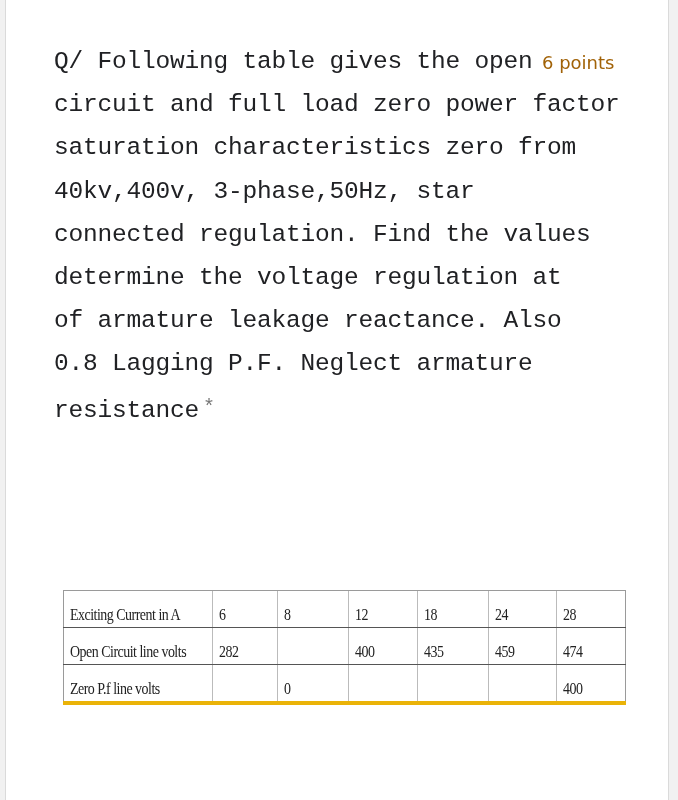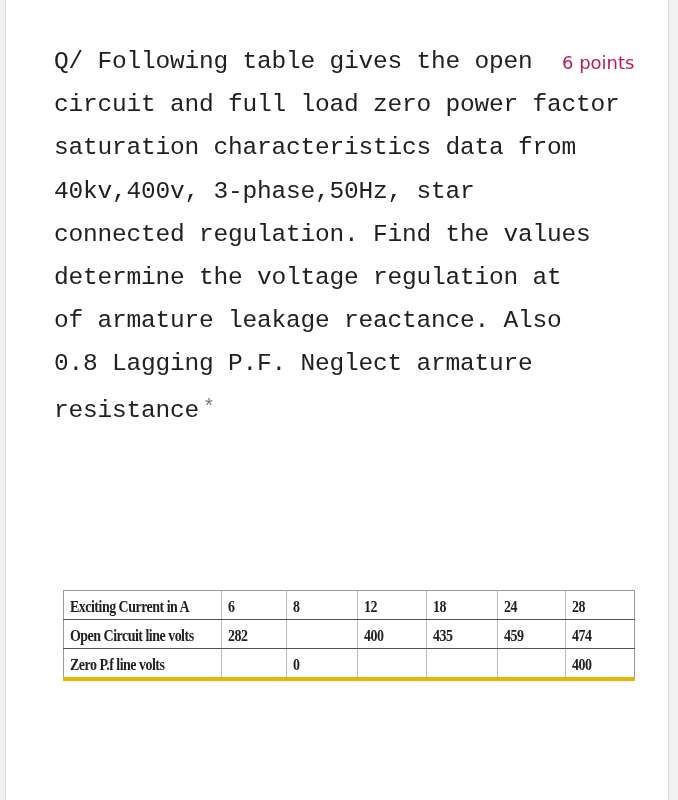--- a/index.html
+++ b/index.html
@@ -10,50 +10,50 @@
       box-sizing: border-box;
     }
     .question {
       position: absolute; left: 48px; top: 40px; width: 500px;
       font-family: Liberation Mono, monospace; font-size: 24.5px; line-height: 43.2px;
       color: #202124; letter-spacing: -0.2px;
     }
     .question .line { display: block; white-space: nowrap; }
     .required { color: #777; font-size: 20px; vertical-align: 4px; margin-left: 4px; }
     .points {
-      position: absolute; left: 556px; top: 52px;
-      font-family: "DejaVu Sans", sans-serif; font-size: 18px; color: #be185d;
+      position: absolute; left: 536px; top: 52px;
+      font-family: "DejaVu Sans", sans-serif; font-size: 18px; color: #a16207;
     }
     .data-table {
       position: absolute; left: 57px; top: 590px;
       border-collapse: collapse;
       font-family: "Liberation Serif", serif; font-size: 17px; color: #222;
     }
     .data-table td {
-      height: 24px; padding: 4px 0 0 6px; border-left: 1px solid #bbbbbb;
+      height: 24px; padding: 12px 0 0 6px; border-left: 1px solid #bbbbbb;
       border-top: 1.5px solid #555; border-bottom: 1.5px solid #555;
       vertical-align: middle; line-height: 20px;
-      transform-origin: left; letter-spacing: -0.6px; font-weight: bold;
+      transform-origin: left; letter-spacing: -0.6px;
     }
     .data-table tr:first-child td { border-top: 1px solid #9a9a9a; }
     .data-table td:first-child { border-left: 1px solid #9a9a9a; }
     .data-table td:last-child { border-right: 1px solid #9a9a9a; }
     .data-table tr:last-child td { border-bottom: 4px solid #eab308; }
     .c0 { width: 134px; } .c1 { width: 58px; } .c2 { width: 64px; }
     .c3 { width: 62px; } .c4 { width: 64px; } .c5 { width: 61px; } .c6 { width: 62px; }
     .cond { display: inline-block; transform: scaleX(0.82); transform-origin: left; white-space: nowrap; }
   </style>
 </head>
 <body>
 
 <div class="card">
   <div class="question">
     <span class="line">Q/ Following table gives the open</span>
     <span class="line">circuit and full load zero power factor</span>
-    <span class="line">saturation characteristics data from</span>
+    <span class="line">saturation characteristics zero from</span>
     <span class="line">40kv,400v, 3-phase,50Hz, star</span>
     <span class="line">connected regulation. Find the values</span>
     <span class="line">determine the voltage regulation at</span>
     <span class="line">of armature leakage reactance. Also</span>
     <span class="line">0.8 Lagging P.F. Neglect armature</span>
     <span class="line"><span>resistance</span><span class="required">*</span></span>
   </div>
   <div class="points">6 points</div>
 
   <table class="data-table">

